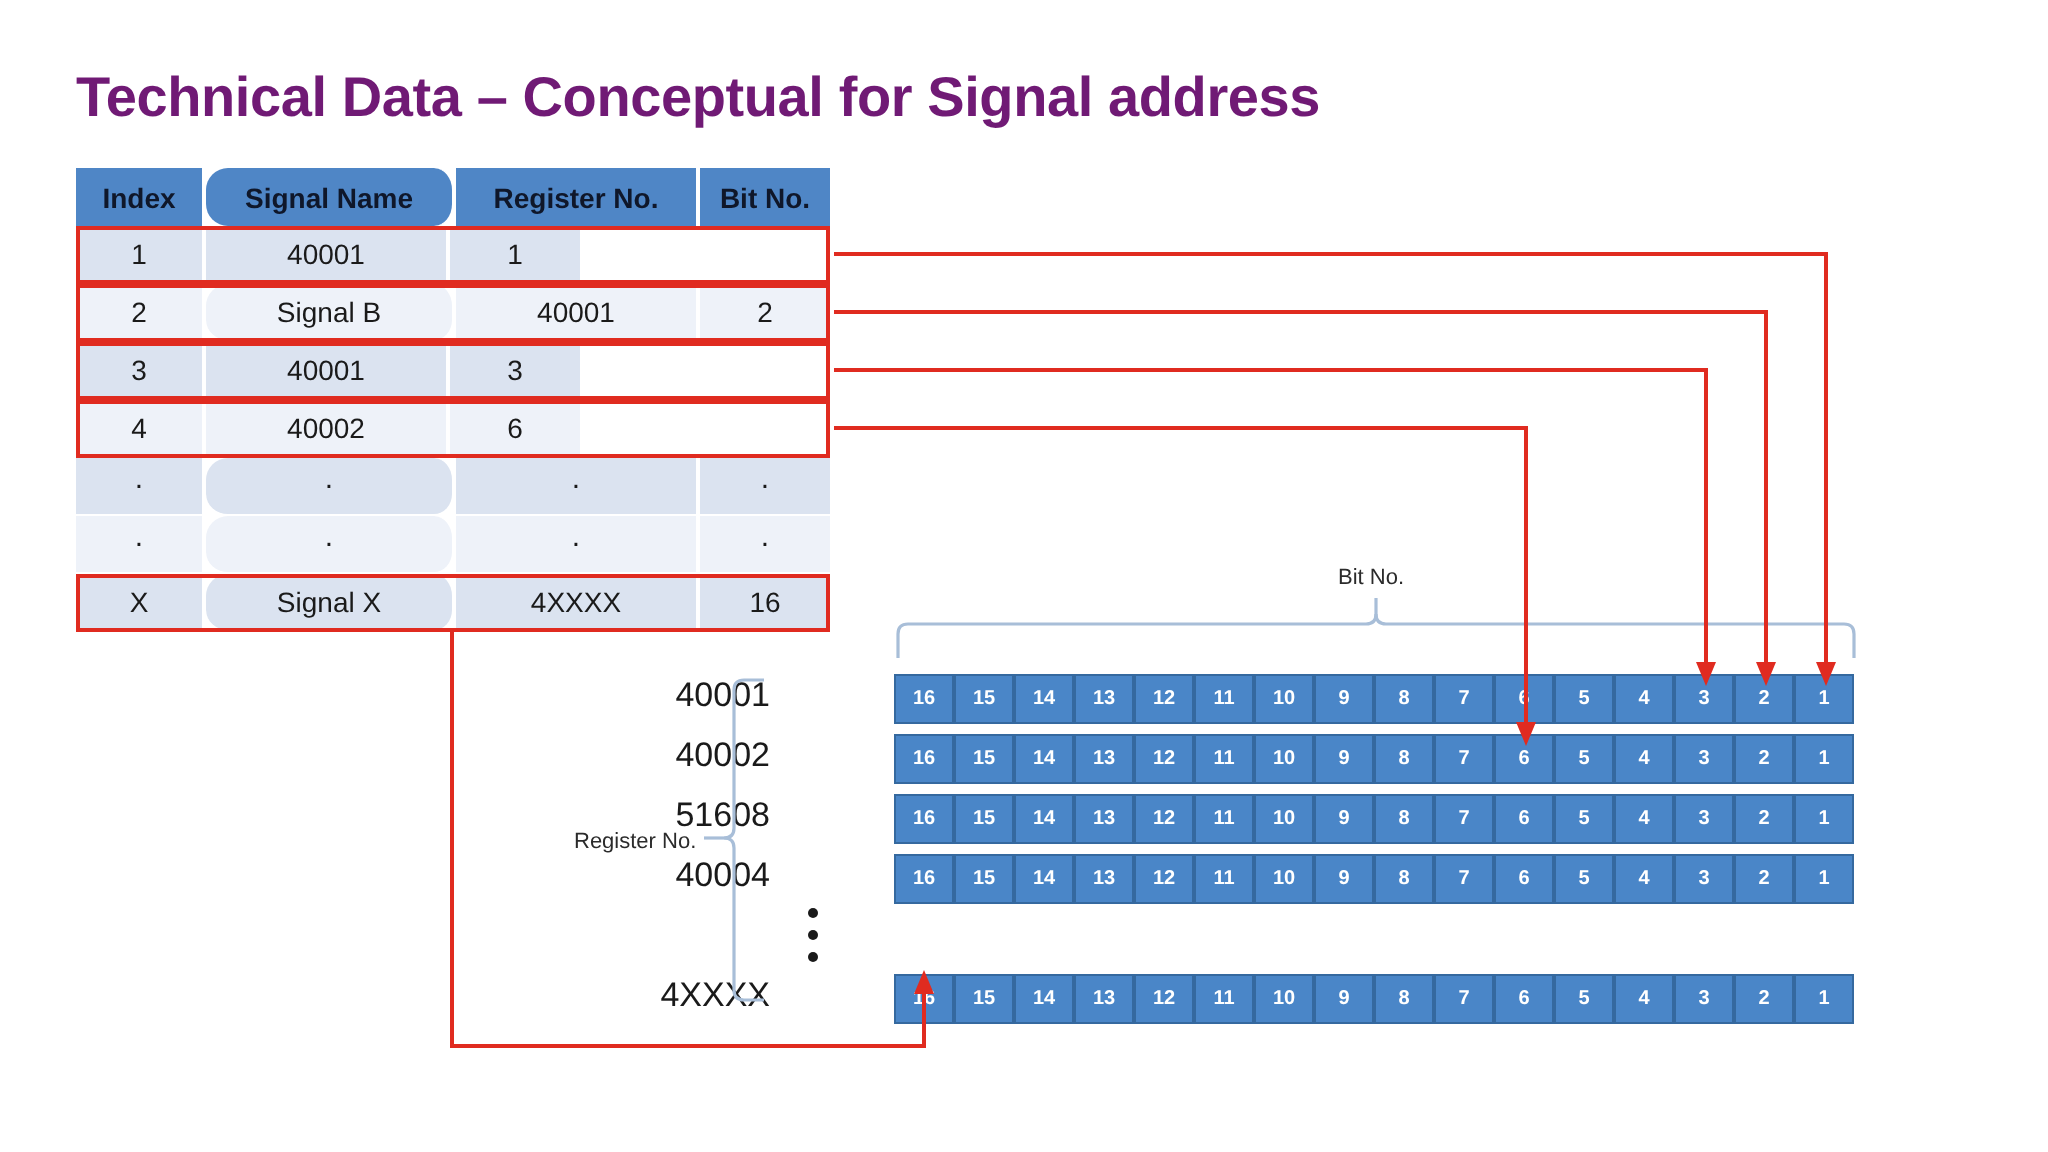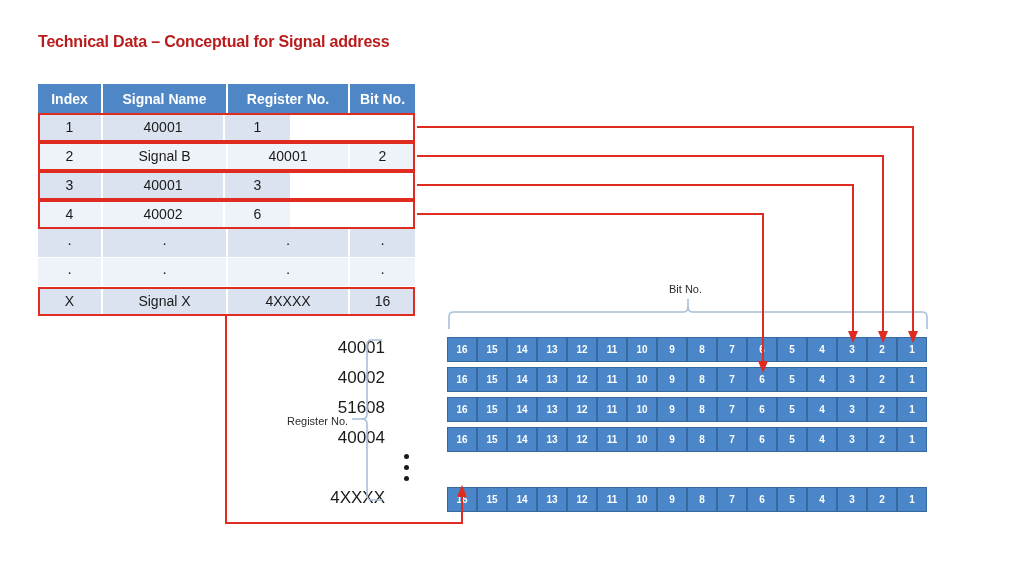--- a/index.html
+++ b/index.html
@@ -8,42 +8,42 @@
     background:#ffffff;
     font-family:"Liberation Sans", sans-serif;
     overflow:hidden;
     position:relative;
   }
   #stage{position:absolute;left:0;top:0;width:1024px;height:576px;}
 
   
   #title{
     position:absolute;left:38px;top:33px;
-    font-size:16px;font-weight:bold;color:#b91c1c;
+    font-size:28px;font-weight:bold;color:#701a75;
     letter-spacing:-0.2px;white-space:nowrap;
   }
 
   
   #sig-table{position:absolute;left:38px;top:84px;width:377px;}
   .trow{display:flex;height:29px;}
   .trow.hdr{height:29px;}
   .tcell{
     display:flex;align-items:center;justify-content:center;
     font-size:14px;color:#1a1a1a;
     box-sizing:border-box;
     border-right:2px solid #ffffff;
     border-bottom:1px solid #ffffff;
   }
   .tcell:last-child{border-right:none;}
   .hdr .tcell{
-    background:#4f86c6;color:#ffffff;font-weight:bold;font-size:14px;
+    background:#4f86c6;color:#0f172a;font-weight:bold;font-size:14px;
     border-bottom:none;
   }
   .c0{width:65px;}
-  .c1{width:125px;}
+  .c1{width:125px;border-radius:11px;}
   .c2{width:122px;}
   .c3{width:65px;}
   .rA .tcell{background:#dbe3f0;}
   .rB .tcell{background:#eef2f9;}
   .dotcell{font-size:15px;line-height:8px;padding-bottom:6px;}
 
   
   .rowbox{
     position:absolute;left:0;width:377px;height:29px;
     border:2px solid #e02b20;box-sizing:border-box;

